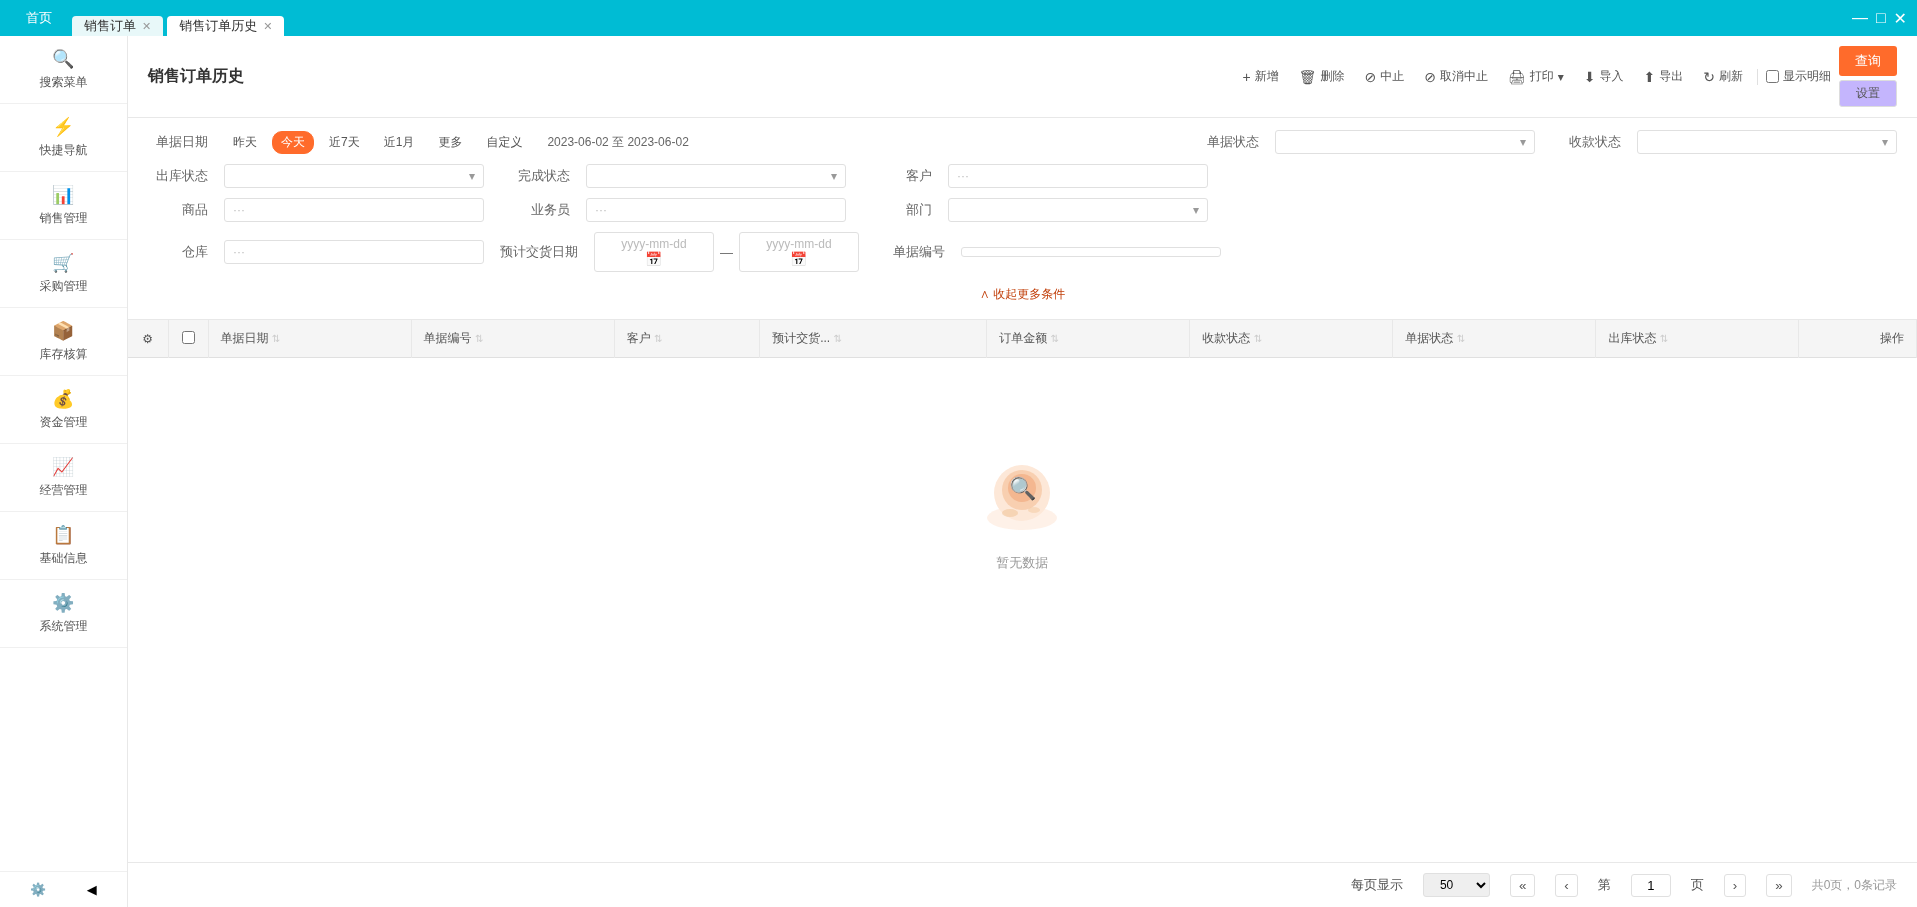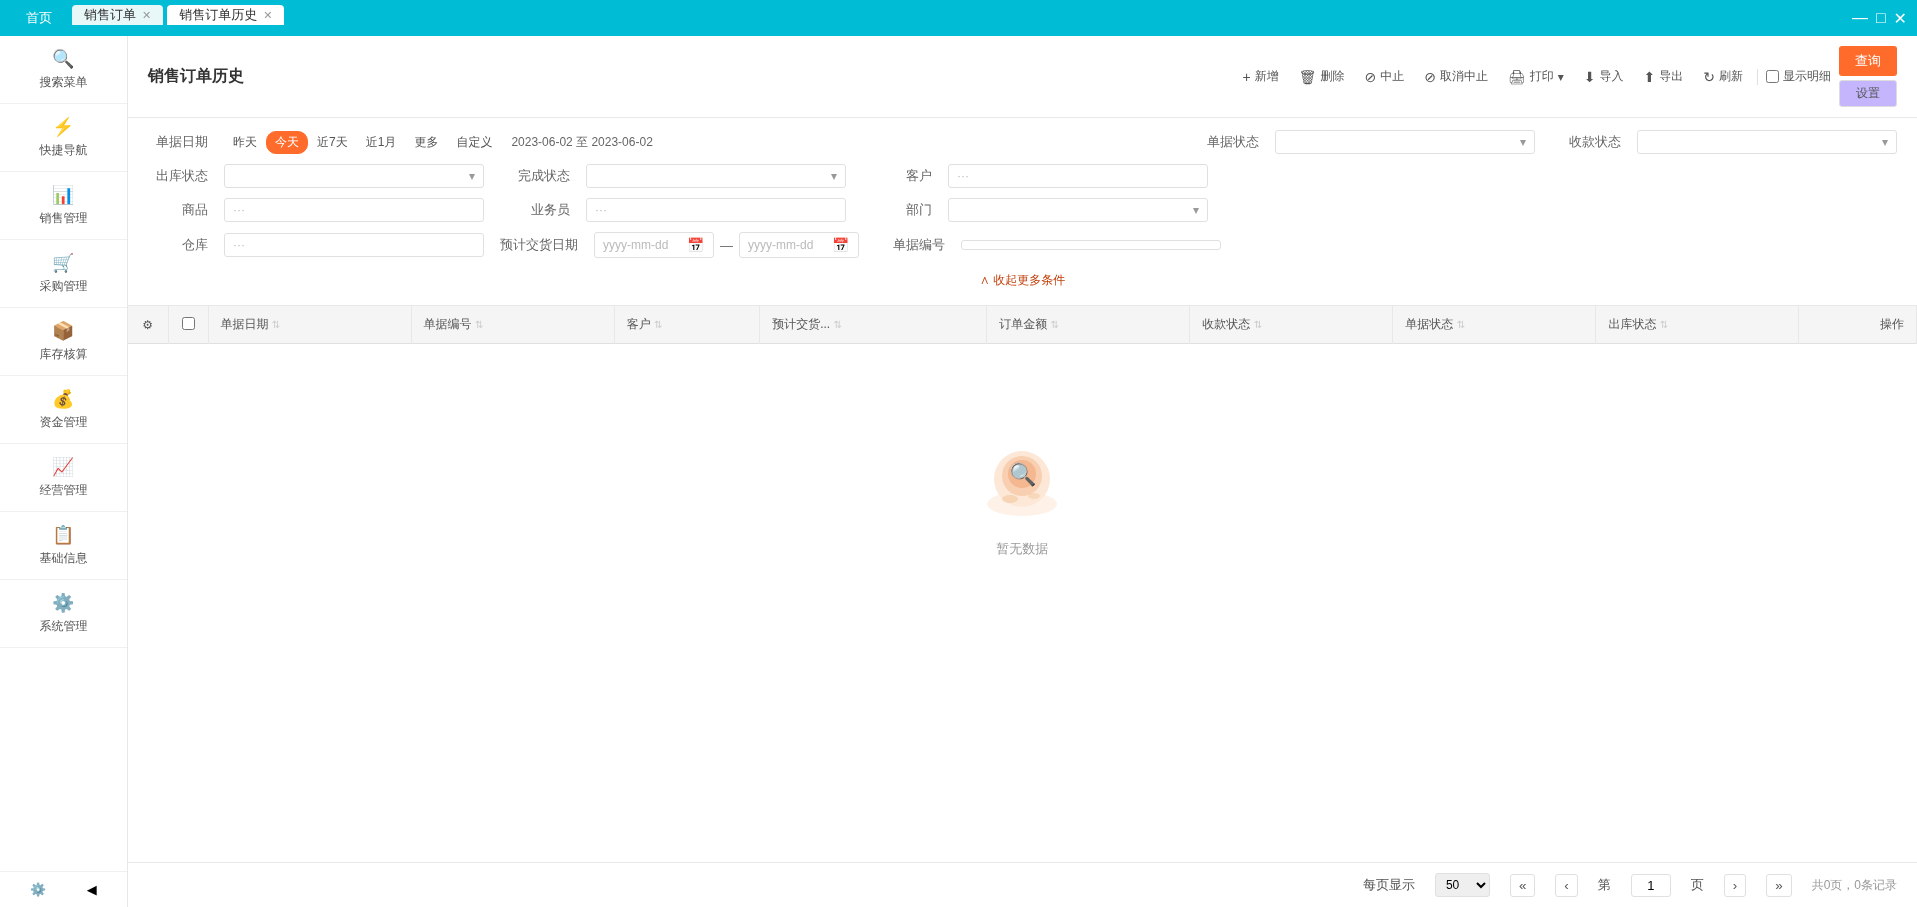--- a/index.html
+++ b/index.html
@@ -1,19 +1,19 @@
 <!DOCTYPE html>
 <html><head>
   <meta charset="utf-8">
   <style>
     * { box-sizing: border-box; margin: 0; padding: 0; }
     body { font-family: "Microsoft YaHei", Arial, sans-serif; font-size: 13px; background: #f5f5f5; display: flex; flex-direction: column; height: 100vh; overflow: hidden; }
 
     
-    .top-bar { background: #00bcd4; height: 36px; display: flex; align-items: center; padding: 11px 10px; color: white; flex-shrink: 0; }
+    .top-bar { background: #00bcd4; height: 36px; display: flex; align-items: center; padding: 0 10px; color: white; flex-shrink: 0; }
     .tab-home { padding: 0 16px; height: 36px; line-height: 36px; color: white; cursor: pointer; font-size: 13px; }
     .tab-item { background: #e8f8f9; color: #333; height: 20px; line-height: 28px; padding: 0 12px; border-radius: 4px 4px 0 0; margin-left: 4px; display: flex; align-items: center; gap: 6px; cursor: pointer; font-size: 13px; align-self: flex-end; margin-bottom: 0; }
     .tab-item.active { background: white; color: #333; }
     .tab-close { font-size: 11px; color: #999; cursor: pointer; }
     .top-bar-right { margin-left: auto; display: flex; gap: 8px; align-items: center; color: white; font-size: 13px; }
     .top-close-btn { cursor: pointer; font-size: 16px; }
 
     
     .main-layout { display: flex; flex: 1; overflow: hidden; }
 
@@ -36,47 +36,47 @@
     .display-toggle { display: flex; align-items: center; gap: 4px; font-size: 12px; color: #555; }
     .display-toggle input { cursor: pointer; }
     .query-btn { background: #ff6b2b; color: white; border: none; padding: 6px 16px; border-radius: 3px; cursor: pointer; font-size: 13px; }
     .set-btn { border: 1px solid #ddd; background: #c4b5fd; padding: 4px 12px; border-radius: 3px; cursor: pointer; font-size: 12px; color: #555; }
 
     
     .filter-area { background: white; padding: 12px 20px; border-bottom: 1px solid #e8e8e8; flex-shrink: 0; }
     .filter-row { display: flex; align-items: center; margin-bottom: 10px; gap: 16px; }
     .filter-label { color: #666; font-size: 13px; min-width: 60px; text-align: right; flex-shrink: 0; }
     .filter-label-wide { min-width: 70px; }
-    .date-filter { display: flex; align-items: center; gap: 0; flex: 1; }
+    .date-filter { display: flex; align-items: center; gap: 6px; flex: 1; }
     .date-btn { padding: 2px 8px; border-radius: 3px; font-size: 12px; cursor: pointer; color: #555; border: 1px solid transparent; }
     .date-btn.active { background: #ff6b2b; color: white; border-color: #ff6b2b; border-radius: 10px; }
     .date-range { font-size: 12px; color: #666; margin-left: 10px; }
     .filter-select { border: 1px solid #e0e0e0; border-radius: 3px; padding: 4px 8px; font-size: 12px; color: #999; background: white; min-width: 200px; display: flex; align-items: center; justify-content: space-between; cursor: pointer; }
     .filter-select-wide { min-width: 260px; }
     .filter-more { color: #c2410c; font-size: 12px; cursor: pointer; text-align: center; padding: 4px 0; }
     .date-input-group { display: flex; align-items: center; gap: 6px; }
-    .date-input { border: 1px solid #e0e0e0; border-radius: 3px; padding: 4px 8px; font-size: 12px; color: #bbb; min-width: 120px; display: flex; align-items: center; justify-content: space-between; cursor: pointer; }
+    .date-input { border: 1px solid #e0e0e0; border-radius: 3px; padding: 4px 15px; font-size: 12px; color: #bbb; min-width: 120px; display: flex; align-items: center; justify-content: space-between; cursor: pointer; flex-direction: column; }
     .cal-icon { color: #ff8c00; font-size: 14px; }
     .dash { color: #666; }
 
     
     .table-area { flex: 1; background: white; overflow: auto; margin: 0; }
     table { width: 100%; border-collapse: collapse; font-size: 13px; }
     thead tr { background: #f5f5f5; border-bottom: 1px solid #e0e0e0; }
     th { padding: 10px 12px; color: #555; font-weight: normal; text-align: left; white-space: nowrap; border-right: 1px solid #e8e8e8; font-size: 12px; }
     th .sort-icon { color: #ccc; font-size: 10px; }
     .th-checkbox { width: 40px; text-align: center; }
     .th-settings { width: 40px; text-align: center; }
     .th-ops { text-align: right; }
     .empty-area { display: flex; flex-direction: column; align-items: center; justify-content: center; padding: 80px 0; }
     .empty-text { color: #999; font-size: 13px; }
 
     
     .pagination { background: white; border-top: 1px solid #e8e8e8; padding: 10px 20px; display: flex; align-items: center; justify-content: flex-end; gap: 20px; flex-shrink: 0; font-size: 13px; color: #555; }
-    .page-select { border: 1px solid #e0e0e0; border-radius: 3px; padding: 3px 6px; font-size: 12px; }
+    .page-select { border: 1px solid #e0e0e0; border-radius: 3px; padding: 3px 12px; font-size: 12px; }
     .page-btn { border: 1px solid #e0e0e0; border-radius: 3px; padding: 3px 8px; cursor: pointer; background: white; color: #555; }
     .page-input { border: 1px solid #e0e0e0; border-radius: 3px; padding: 3px 8px; width: 40px; text-align: center; font-size: 13px; }
     .page-info { color: #999; font-size: 12px; }
 
     
     .no-data-illustration { width: 100px; height: 100px; position: relative; margin-bottom: 16px; }
 
     .chevron-down { font-size: 12px; color: #999; }
   </style>
 </head>

